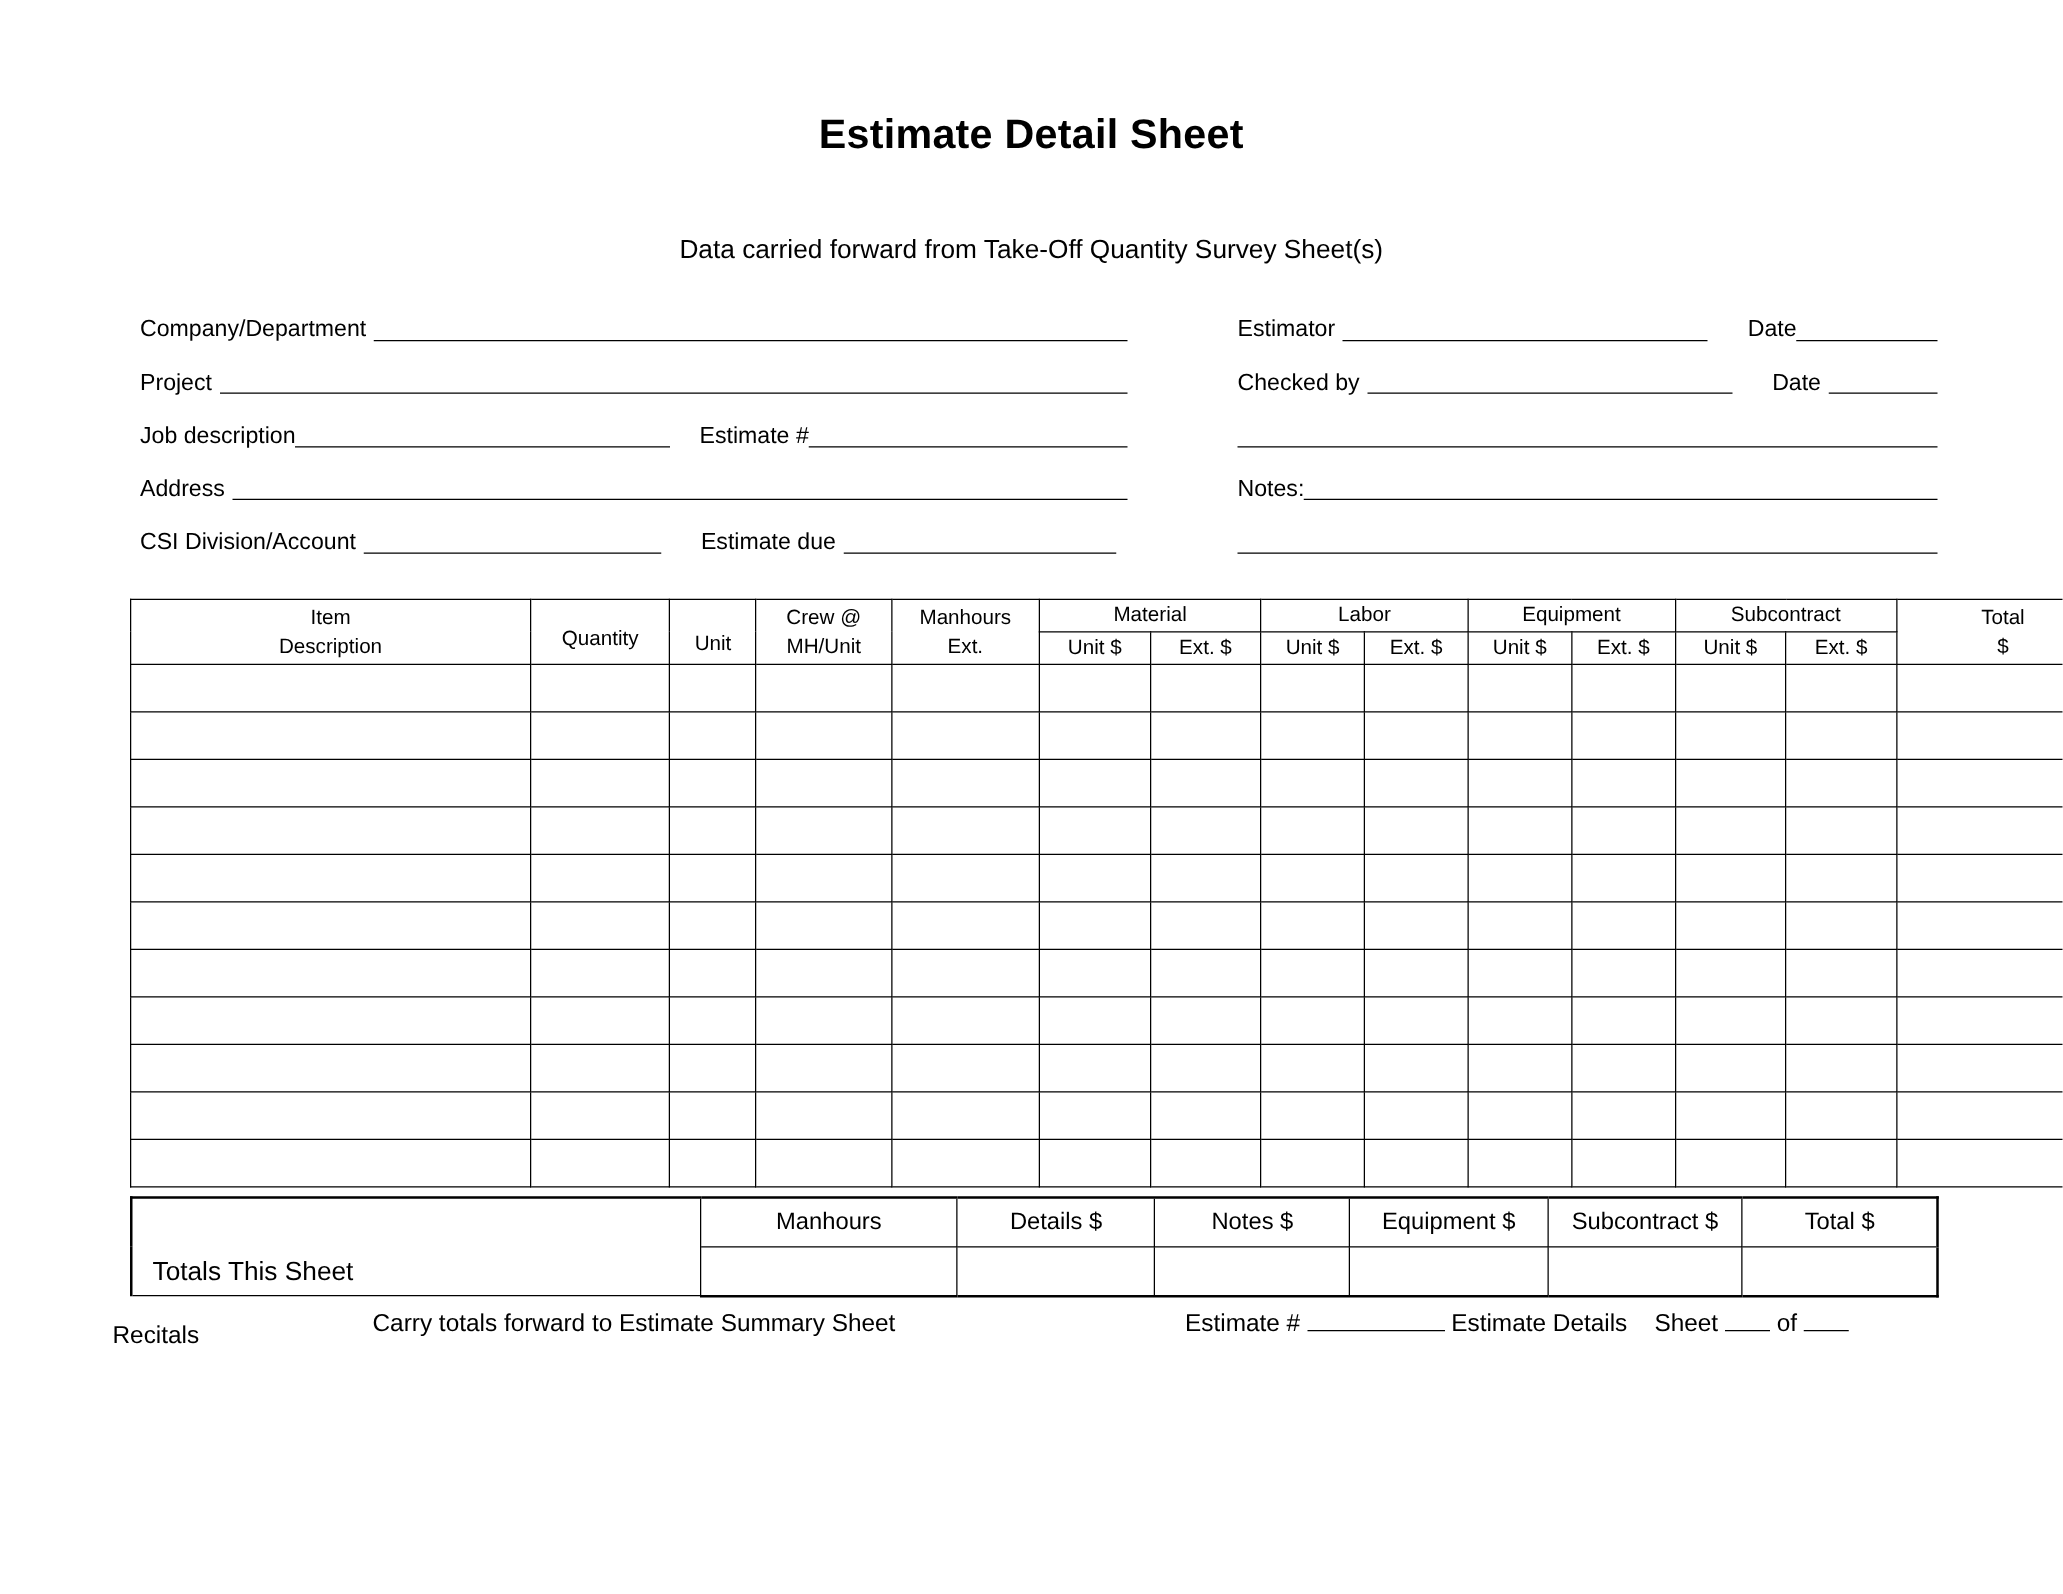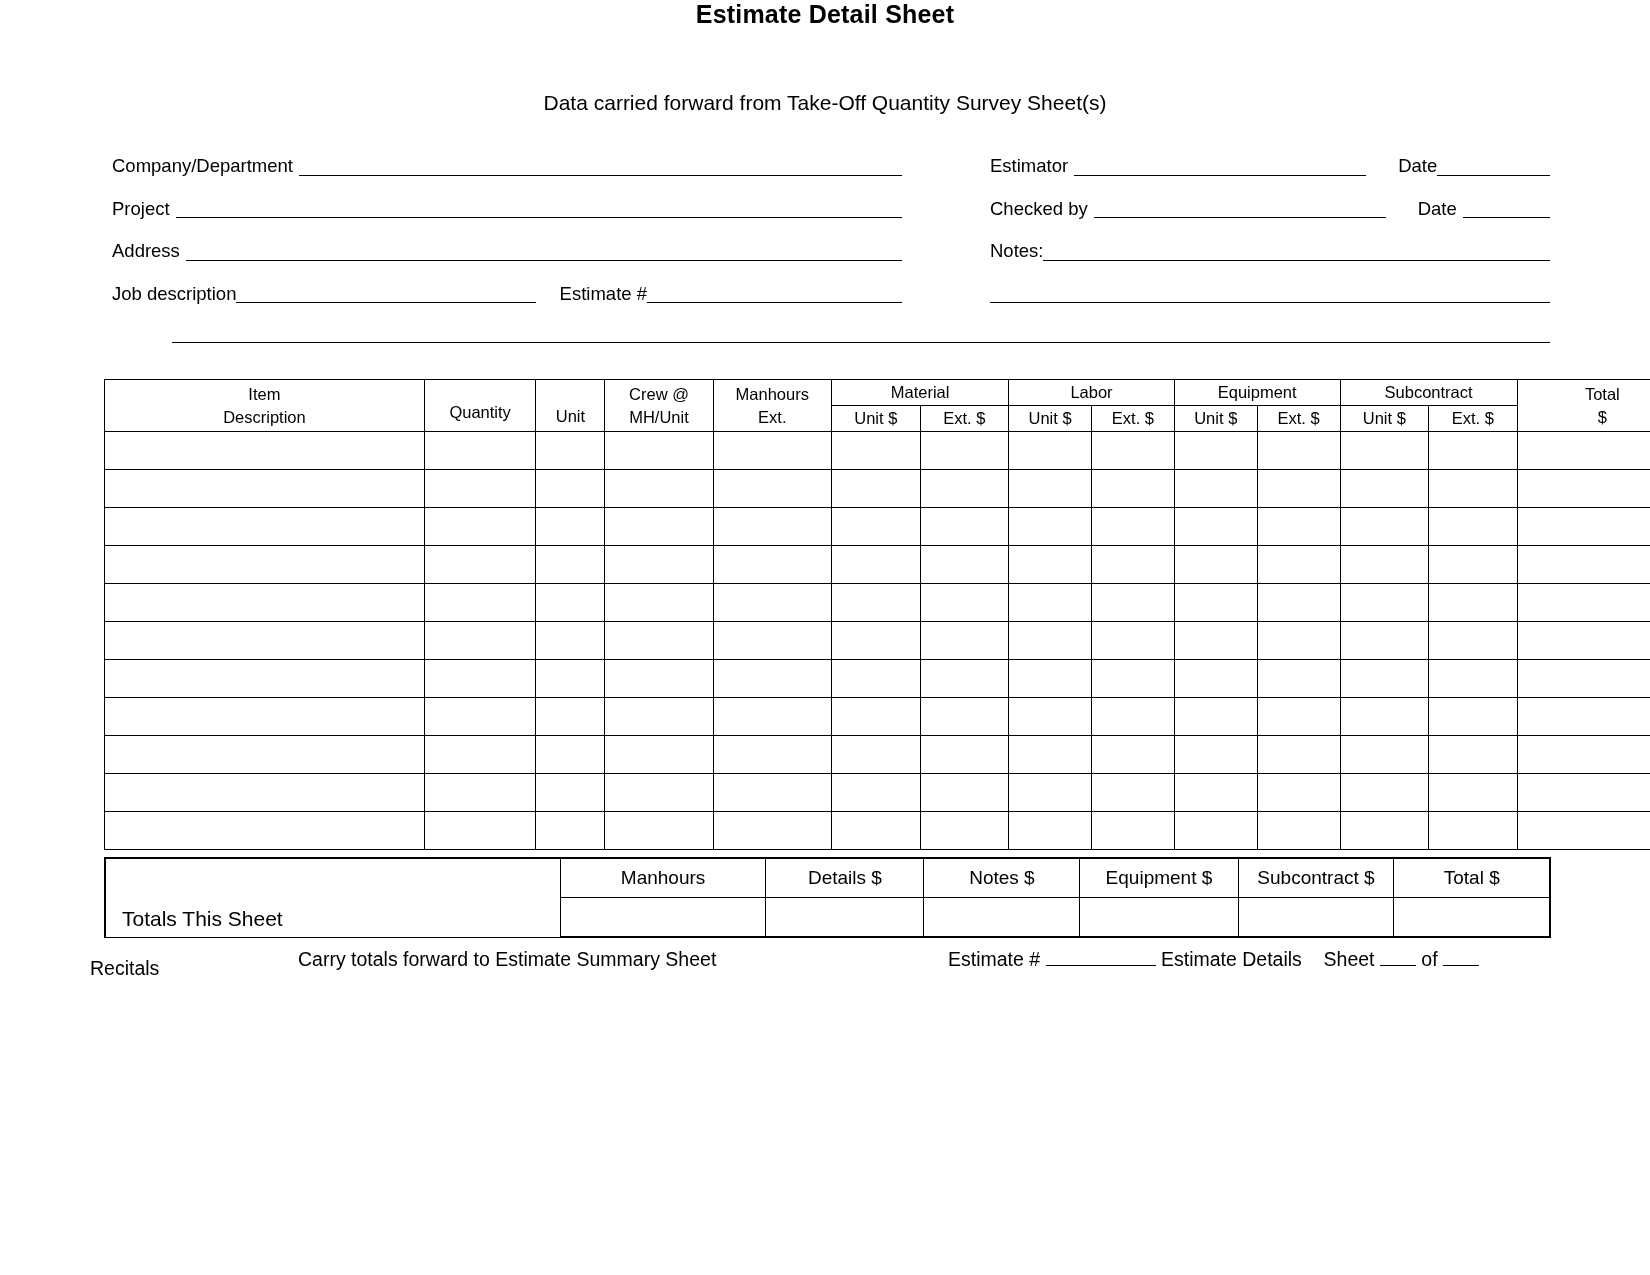--- a/index.html
+++ b/index.html
@@ -18,23 +18,24 @@
   .page {
     position: relative;
     width: 1650px;
     height: 1275px;
     box-sizing: border-box;
   }
 
   
   .title {
     text-align: center;
-    font-size: 25px;
+    font-size: 33px;
     font-weight: bold;
     letter-spacing: 0.2px;
+    margin-top: 88px;
   }
   .subtitle {
     text-align: center;
     font-size: 21px;
     margin-top: 62px;
   }
 
   
   .form-block {
     margin-top: 42px;
@@ -201,45 +202,52 @@
         <span class="flabel">Checked by</span>
         <span class="fline fixed-290"></span>
         <div class="spacer-30"></div>
         <span class="flabel">Date</span>
         <span class="fline"></span>
       </div>
     </div>
 
     <div class="form-row">
       <div class="fcol-left">
-        <span class="flabel">Address</span>
-        <span class="fline"></span>
-      </div>
-      <div class="spacer-30"></div>
-      <div class="fcol-right">
-        <span class="flabel tight">Notes:</span>
-        <span class="fline"></span>
-      </div>
-    </div>
-
-    <div class="form-row">
-      <div class="fcol-left">
         <span class="flabel tight">Job description</span>
         <span class="fline fixed-300"></span>
         <div class="spacer-30"></div>
         <span class="flabel tight">Estimate #</span>
         <span class="fline fixed-250"></span>
       </div>
       <div class="spacer-30"></div>
       <div class="fcol-right">
         <span class="fline"></span>
       </div>
     </div>
 
     <div class="form-row">
+      <div class="fcol-left">
+        <span class="flabel">Address</span>
+        <span class="fline"></span>
+      </div>
+      <div class="spacer-30"></div>
+      <div class="fcol-right">
+        <span class="flabel tight">Notes:</span>
+        <span class="fline"></span>
+      </div>
+    </div>
+
+    <div class="form-row">
+      <div class="fcol-left">
+        <span class="flabel">CSI Division/Account</span>
+        <span class="fline fixed-235"></span>
+        <div class="spacer-30"></div>
+        <span class="flabel">Estimate due</span>
+        <span class="fline fixed-215"></span>
+      </div>
       <div class="spacer-30"></div>
       <div class="fcol-right">
         <span class="fline"></span>
       </div>
     </div>
 
   </div>
 
   <div class="table-wrap">
     <table class="grid">

